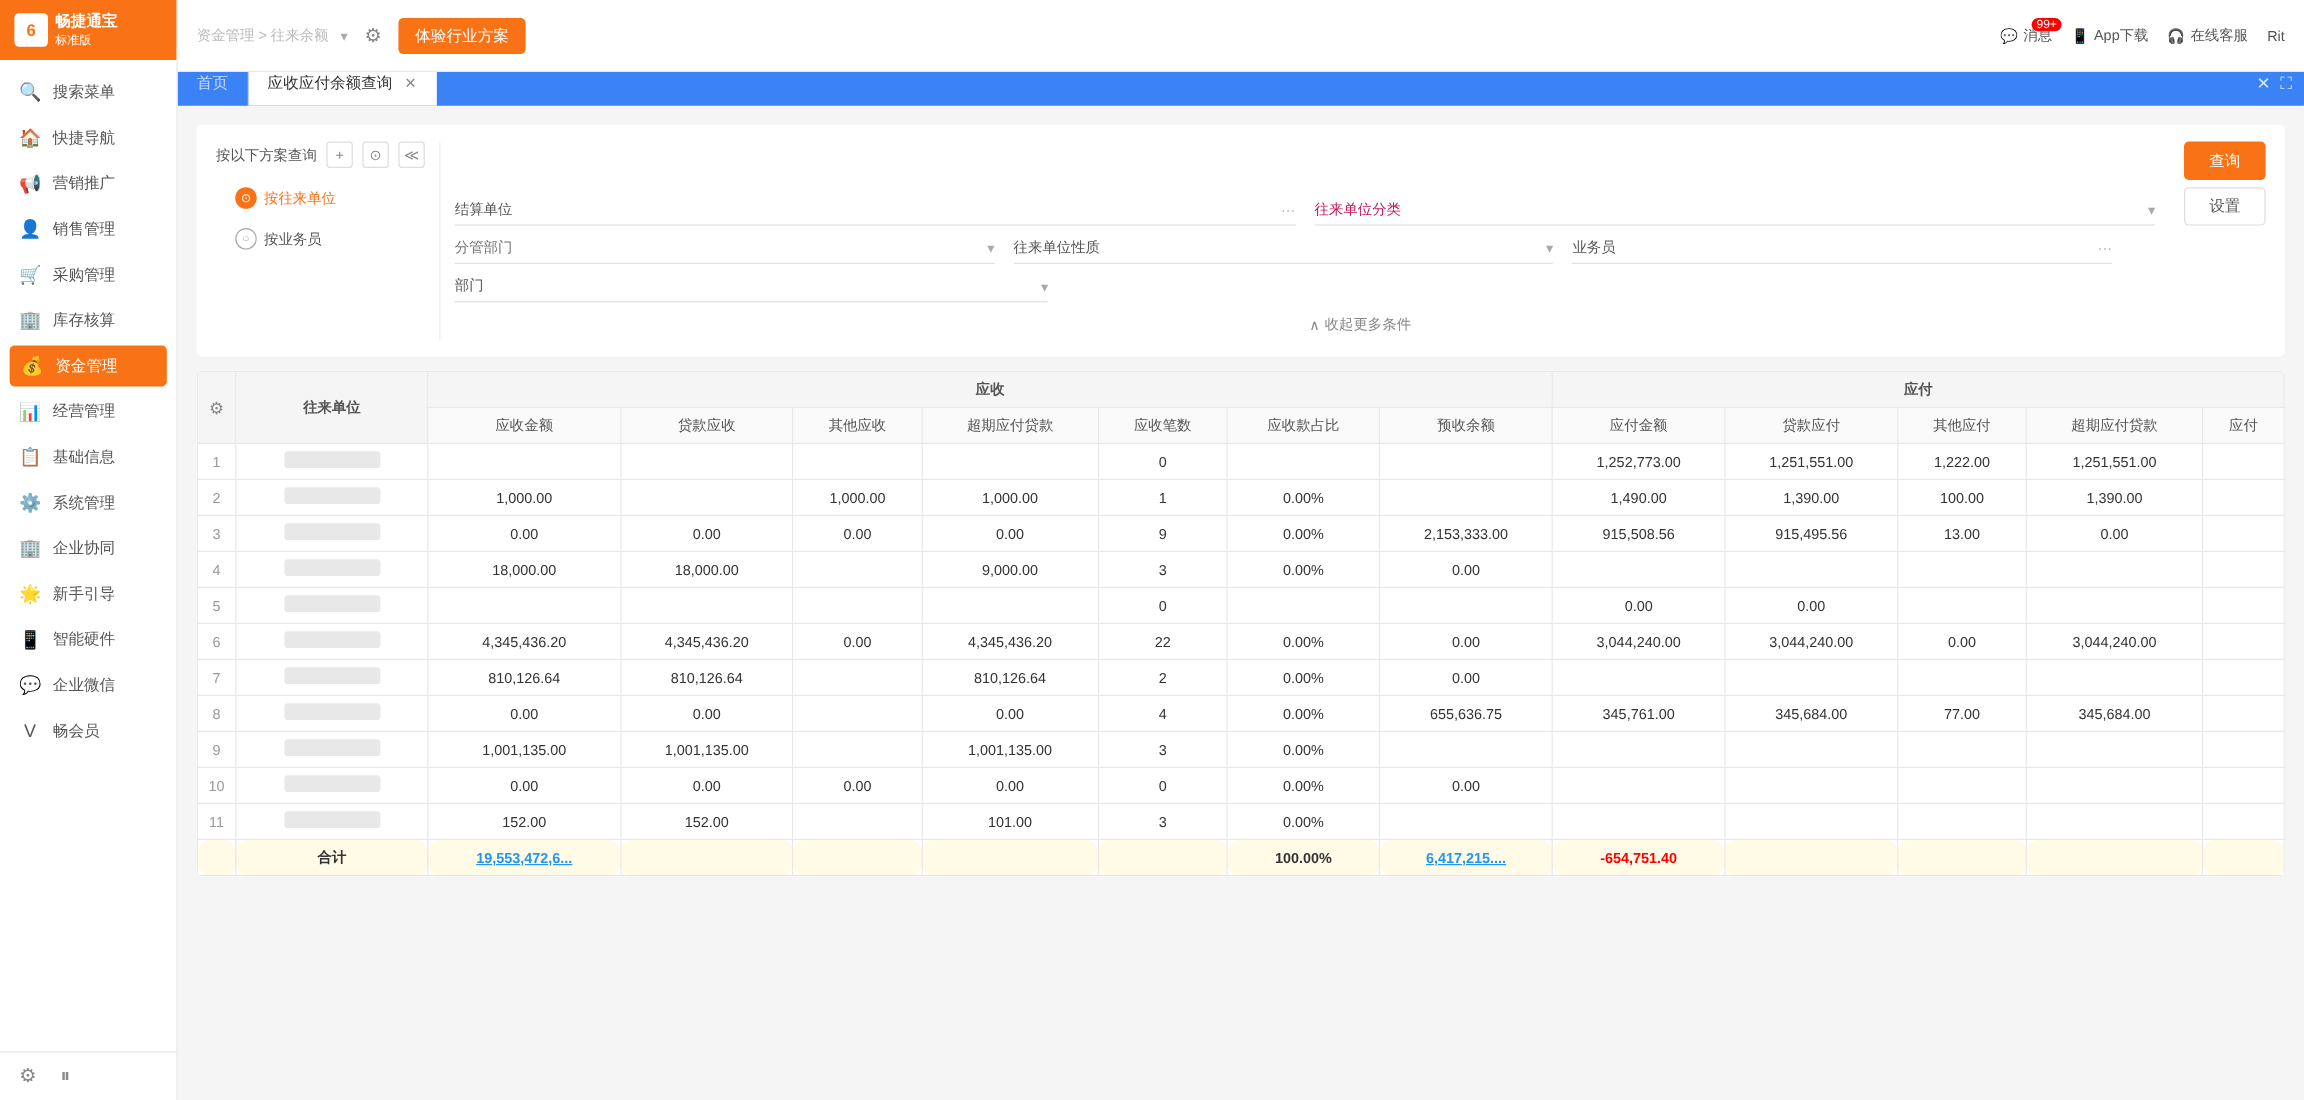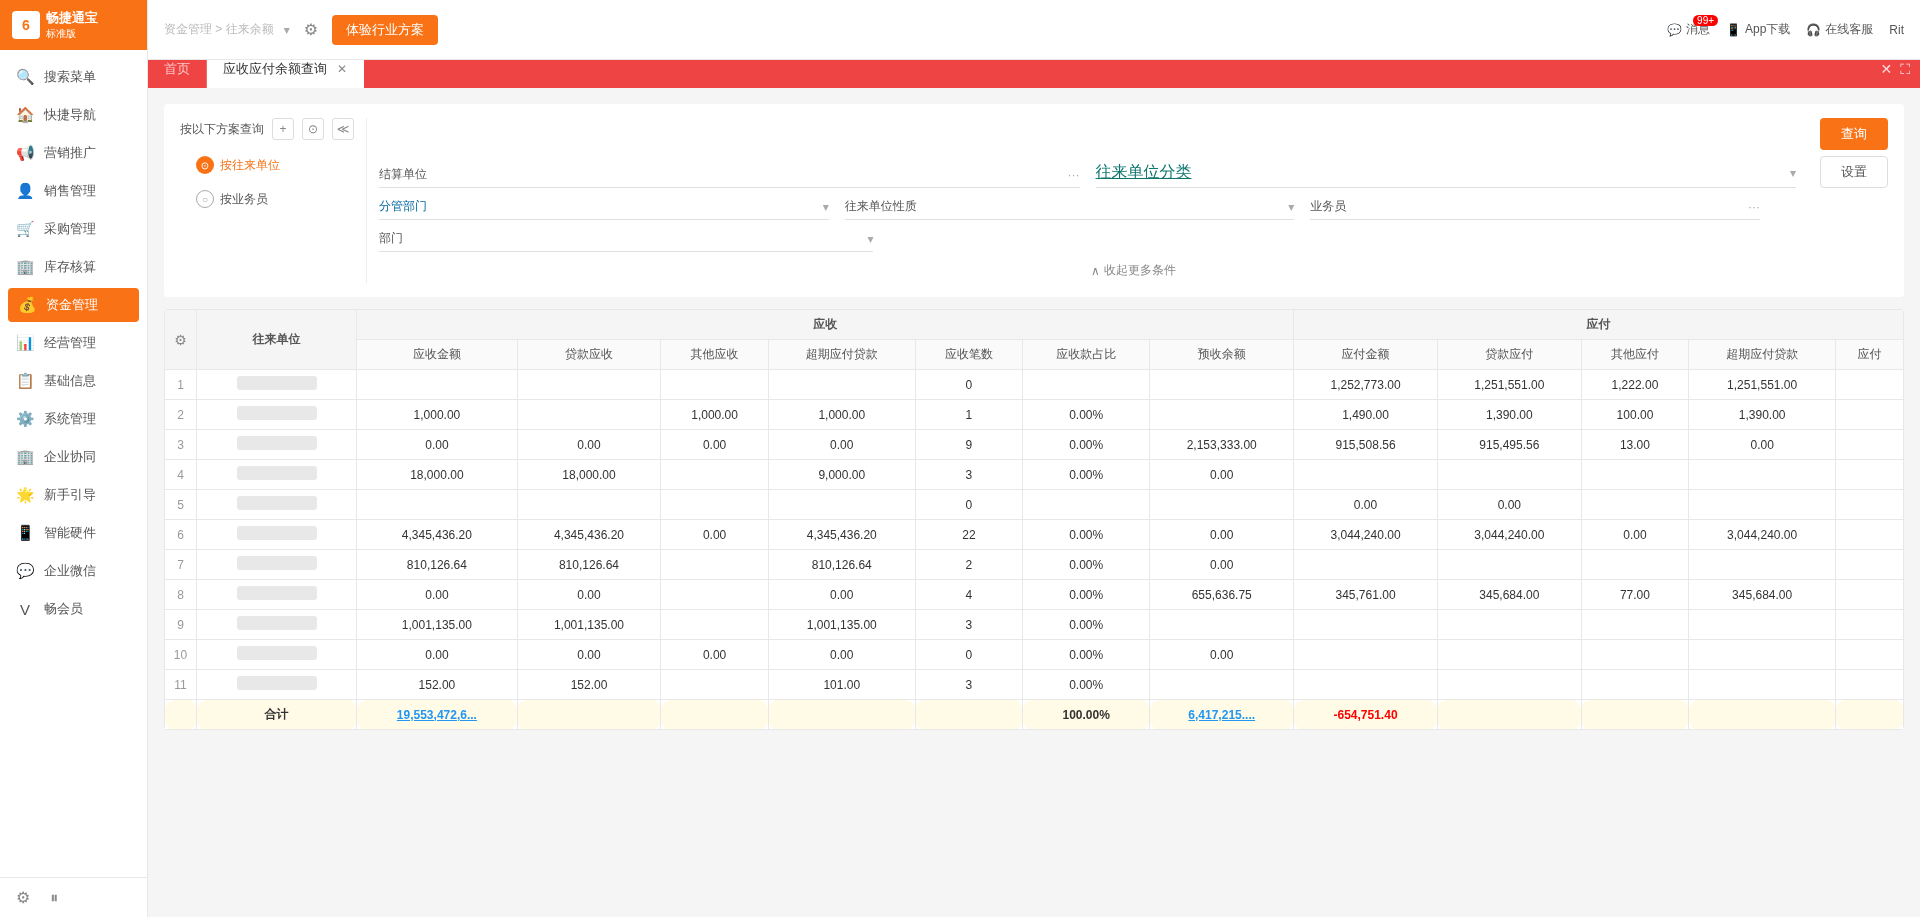--- a/index.html
+++ b/index.html
@@ -47,21 +47,21 @@
     .topbar-badge-wrap { position: relative; display: flex; align-items: center; gap: 4px; cursor: pointer; color: #555; font-size: 12px; }
     .topbar-badge {
       position: absolute; top: -6px; right: -8px;
       background: #f00; color: #fff; border-radius: 8px; font-size: 10px; padding: 0 4px; min-width: 16px; text-align: center;
     }
     .topbar-user { color: #555; font-size: 12px; cursor: pointer; }
 
     
     .tabbar {
       position: fixed; left: 148px; top: 50px; right: 0; height: 38px;
-      background: #ef4444; display: flex; align-items: stretch; z-index: 98;
+      background: #3b82f6; display: flex; align-items: stretch; z-index: 98;
     }
     .tab {
       display: flex; align-items: center; padding: 0 16px; cursor: pointer; color: rgba(255,255,255,0.7); font-size: 13px; gap: 6px;
       border-right: 1px solid rgba(255,255,255,0.2);
     }
     .tab.active { background: #fff; color: #333; align-items: center; }
     .tab-close { font-size: 12px; color: #888; margin-left: 4px; }
     .tabbar-controls { margin-left: auto; display: flex; align-items: center; padding: 0 10px; gap: 8px; }
     .tabbar-control-btn { color: rgba(255,255,255,0.8); font-size: 14px; cursor: pointer; background: none; border: none; }
 
@@ -274,33 +274,33 @@
 
         <div style="flex:1;">
           <div style="display:flex; gap:0; margin-bottom:10px; align-items:flex-end;">
 
             <div style="flex:1; display:flex; align-items:center; gap:6px; border-bottom:1px solid #e0e0e0; padding-bottom:4px; margin-right:16px;">
               <span style="font-size:12px; color:#555; white-space:nowrap;">结算单位</span>
               <span style="flex:1;"></span>
               <span style="color:#aaa; cursor:pointer;">···</span>
             </div>
             <div style="flex:1; display:flex; align-items:center; gap:6px; padding-bottom:4px; margin-right:16px; border-bottom:1px solid #e0e0e0;">
-              <span style="font-size:16px; color:#0f766e; white-space:nowrap;text-decoration:underline;">往来单位分类</span>
+              <span style="font-size:12px; color:#be185d; white-space:nowrap;">往来单位分类</span>
               <span style="flex:1;"></span>
               <span style="color:#aaa; cursor:pointer;">▾</span>
             </div>
 
             <div class="query-btns">
               <button class="btn-query">查询</button>
               <button class="btn-setting">设置</button>
             </div>
           </div>
           <div style="display:flex; gap:0; margin-bottom:10px; align-items:flex-end;">
             <div style="flex:1; display:flex; align-items:center; gap:6px; border-bottom:1px solid #e0e0e0; padding-bottom:4px; margin-right:16px;">
-              <span style="font-size:12px; color:#0369a1; white-space:nowrap;">分管部门</span>
+              <span style="font-size:12px; color:#737373; white-space:nowrap;">分管部门</span>
               <span style="flex:1;"></span>
               <span style="color:#aaa;">▾</span>
             </div>
             <div style="flex:1; display:flex; align-items:center; gap:6px; border-bottom:1px solid #e0e0e0; padding-bottom:4px; margin-right:16px;">
               <span style="font-size:12px; color:#555; white-space:nowrap;">往来单位性质</span>
               <span style="flex:1;"></span>
               <span style="color:#aaa;">▾</span>
             </div>
             <div style="flex:1; display:flex; align-items:center; gap:6px; border-bottom:1px solid #e0e0e0; padding-bottom:4px; margin-right:8px;">
               <span style="font-size:12px; color:#555; white-space:nowrap;">业务员</span>

